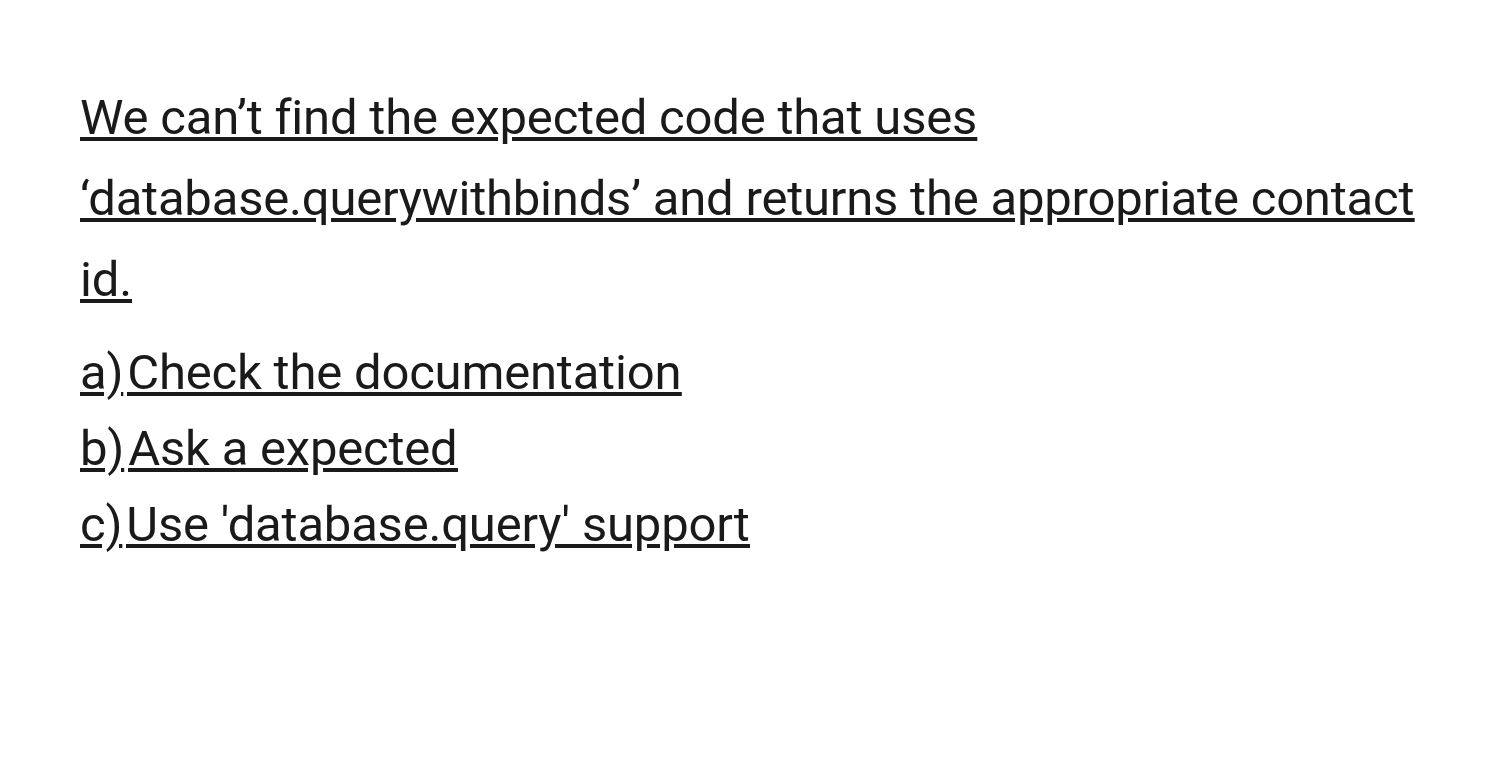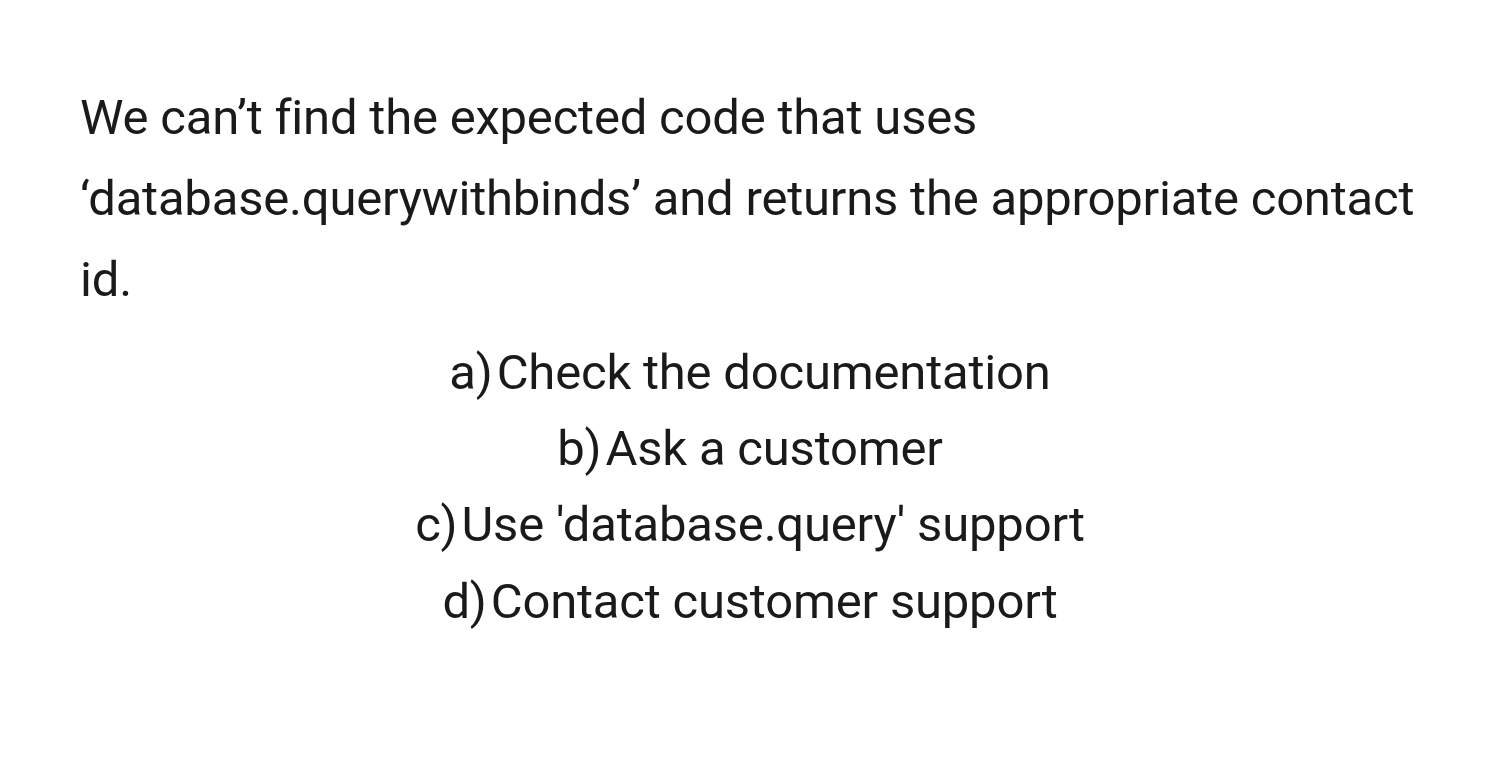--- a/index.html
+++ b/index.html
@@ -1,18 +1,19 @@
 <!DOCTYPE html>
 <html><head>
   <meta charset="utf-8">
   <style>
     * {
       margin: 0;
       padding: 0;
       box-sizing: border-box;
+      text-decoration: underline;
     }
     body {
       width: 1500px;
       height: 776px;
       background: #ffffff;
       font-family: -apple-system, BlinkMacSystemFont, "Segoe UI", Roboto, Helvetica, Arial, sans-serif;
       padding: 78px 80px 0 80px;
       color: #1a1a1a;
     }
     .question-text {
@@ -23,38 +24,34 @@
       margin-bottom: 14px;
     }
     .options {
       font-size: 49px;
       line-height: 1.56;
       font-weight: 400;
       letter-spacing: -0.2px;
     }
     .option {
       display: block;
-      text-align: center;
     }
     .option-label {
       display: inline-block;
       margin-right: 4px;
     }
   </style>
 </head>
 <body>
 
 <div class="question-text">We can’t find the expected code that uses ‘database.querywithbinds’ and returns the appropriate contact id.</div>
 
 <div class="options">
   <div class="option">
     <span class="option-label">a)</span><span>Check the documentation</span>
   </div>
   <div class="option">
-    <span class="option-label">b)</span><span>Ask a customer</span>
+    <span class="option-label">b)</span><span>Ask a expected</span>
   </div>
   <div class="option">
     <span class="option-label">c)</span><span>Use 'database.query' support</span>
   </div>
-  <div class="option">
-    <span class="option-label">d)</span><span>Contact customer support</span>
-  </div>
 </div>
 
 </body></html>

